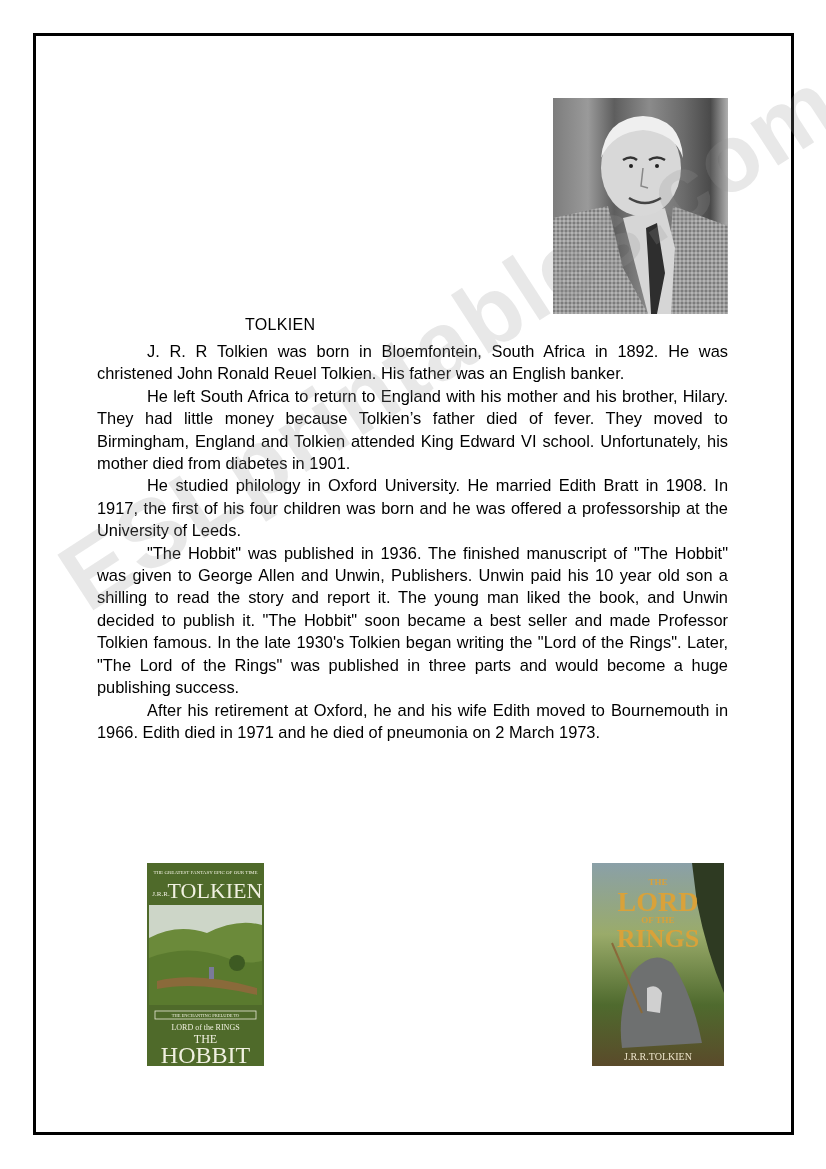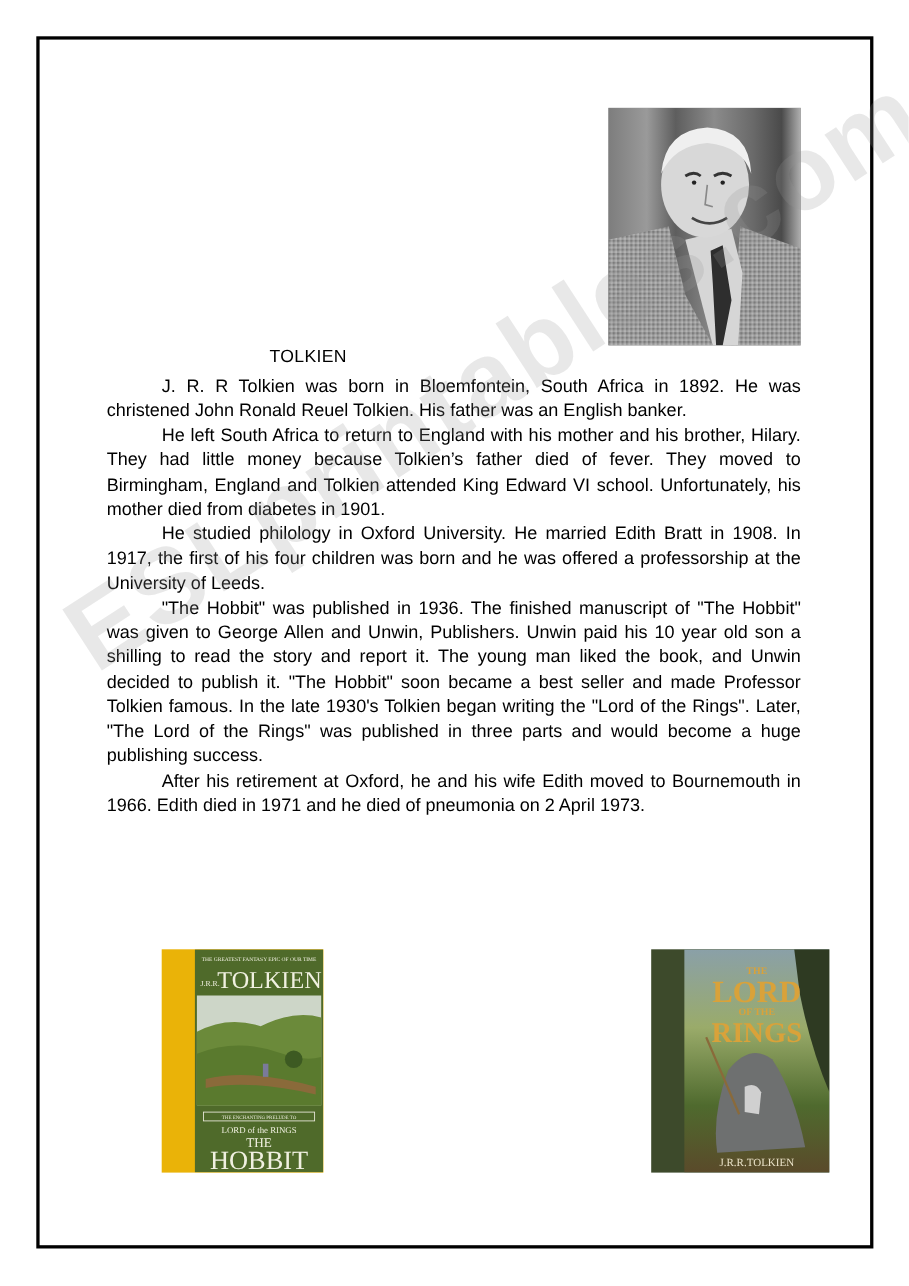--- a/index.html
+++ b/index.html
@@ -3,21 +3,21 @@
 <meta charset="utf-8">
 <style>
   html, body { margin: 0; padding: 0; background: #ffffff; }
   body { width: 826px; height: 1169px; position: relative; overflow: hidden; font-family: "Liberation Sans", sans-serif; color: #000; }
   .page-border { position: absolute; left: 33px; top: 33px; width: 755px; height: 1096px; border: 3.5px solid #000; box-sizing: content-box; }
   .watermark { position: absolute; left: 40px; top: 540px; width: 900px; transform: rotate(-33deg); transform-origin: left top; font-family: "Liberation Sans", sans-serif; font-weight: bold; font-size: 96px; letter-spacing: 2px; color: rgba(150,150,150,0.22); white-space: nowrap; pointer-events: none; z-index: 5; }
   .portrait { position: absolute; left: 553px; top: 98px; width: 175px; height: 216px; overflow: hidden; background: #8a8a8a; }
   .title { position: absolute; left: 245px; top: 316px; font-size: 16px; letter-spacing: 0.3px; }
   .body-text { position: absolute; left: 97px; top: 340px; width: 631px; font-size: 16.4px; line-height: 22.4px; text-align: justify; }
   .body-text p { margin: 0; text-indent: 50px; }
-  .book { position: absolute; top: 863px; height: 203px; overflow: hidden; padding-left: 30px; }
+  .book { position: absolute; top: 863px; height: 203px; overflow: hidden; }
   .book.hobbit { left: 147px; width: 117px; background: #eab308; }
   .book.lotr { left: 592px; width: 132px; background: #3d4a2b; }
   svg { display: block; }
 </style>
 </head>
 <body>
 
 <div class="page-border"></div>
 
 <div class="portrait">
@@ -54,21 +54,21 @@
   </svg>
 </div>
 
 <div class="title">TOLKIEN</div>
 
 <div class="body-text">
   <p>J. R. R Tolkien was born in Bloemfontein, South Africa in 1892. He was christened John Ronald Reuel Tolkien. His father was an English banker.</p>
   <p>He left South Africa to return to England with his mother and his brother, Hilary. They had little money because Tolkien’s father died of fever. They moved to Birmingham, England and Tolkien attended King Edward VI school. Unfortunately, his mother died from diabetes in 1901.</p>
   <p>He studied philology in Oxford University. He married Edith Bratt in 1908. In 1917, the first of his four children was born and he was offered a professorship at the University of Leeds.</p>
   <p>"The Hobbit" was published in 1936. The finished manuscript of "The Hobbit" was given to George Allen and Unwin, Publishers. Unwin paid his 10 year old son a shilling to read the story and report it. The young man liked the book, and Unwin decided to publish it. "The Hobbit" soon became a best seller and made Professor Tolkien famous. In the late 1930's Tolkien began writing the "Lord of the Rings". Later, "The Lord of the Rings" was published in three parts and would become a huge publishing success.</p>
-  <p>After his retirement at Oxford, he and his wife Edith moved to Bournemouth in 1966. Edith died in 1971 and he died of pneumonia on 2 April 1973.</p>
+  <p>After his retirement at Oxford, he and his wife Edith moved to Bournemouth in 1966. Edith died in 1971 and he died of pneumonia on 2 March 1973.</p>
 </div>
 
 <div class="book hobbit">
   <svg width="117" height="203" viewBox="0 0 117 203">
     <rect width="117" height="203" fill="#4f6a2a"></rect>
     <text x="58.5" y="11" text-anchor="middle" font-family="Liberation Serif, serif" font-size="5" fill="#f0f0e0">THE GREATEST FANTASY EPIC OF OUR TIME</text>
     <text x="14" y="33" text-anchor="middle" font-family="Liberation Serif, serif" font-size="7" fill="#f0f0e0">J.R.R.</text>
     <text x="68" y="35" text-anchor="middle" font-family="Liberation Serif, serif" font-size="22" fill="#f0f0e0">TOLKIEN</text>
     <rect x="2" y="42" width="113" height="100" fill="#cdd6c8"></rect>
     <path d="M2 75 Q30 60 60 70 Q90 55 115 62 L115 142 L2 142 Z" fill="#6b8a3a"></path>

